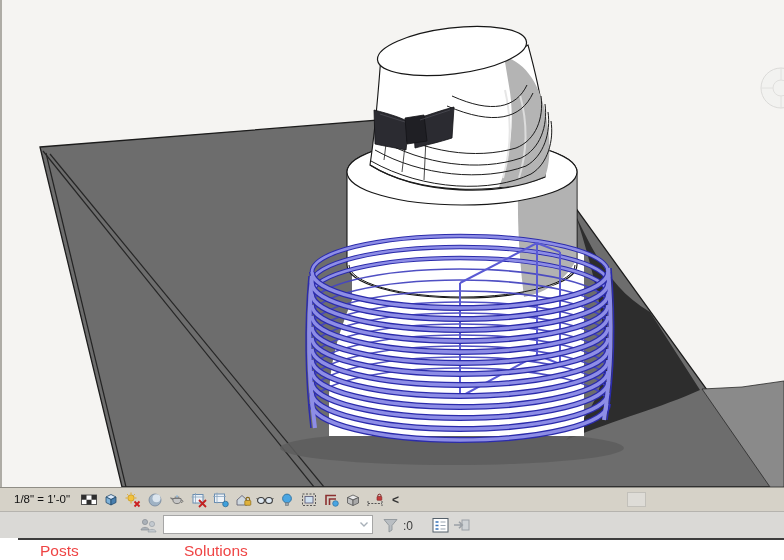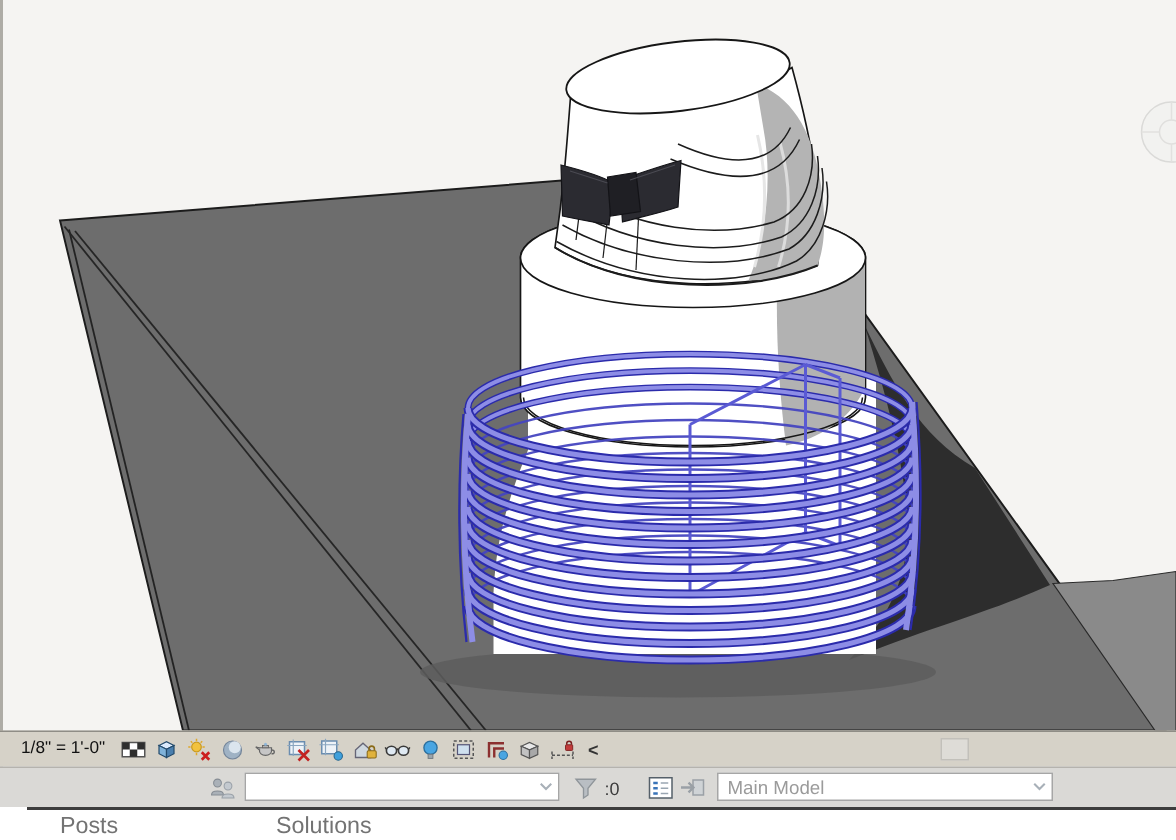--- a/index.html
+++ b/index.html
@@ -21,21 +21,21 @@
              background:#dad9d6;border-top:1px solid #b5b3ae;box-sizing:border-box;}
   .sb-icon{position:absolute;top:4px;width:19px;height:19px;}
   .combo{position:absolute;top:3px;height:19px;background:#fff;border:1px solid #a6a6a6;
          box-sizing:border-box;display:flex;align-items:center;}
   .combo .val{flex:1;font-size:12.5px;color:#9b9b9b;padding-left:6px;overflow:hidden;white-space:nowrap;}
   .combo .chev{width:16px;display:flex;justify-content:center;}
   .sel-count{position:absolute;left:403px;top:7px;font-size:12px;color:#3c3c3c;}
   
   .footer{position:absolute;left:0;top:538px;width:784px;height:22px;background:#fff;}
   .footer .rule{position:absolute;left:18px;top:0;right:0;height:2px;background:#3d3d3d;}
-  .ftab{position:absolute;top:4px;font-size:15.5px;color:#737373;}
+  .ftab{position:absolute;top:4px;font-size:15.5px;color:#ef4444;}
   .ftab.posts{left:40px;} .ftab.solutions{left:184px;}
 </style>
 </head>
 <body>
 
 <div class="app">
 
   <svg class="viewport" width="784" height="487" viewBox="0 0 784 487">
 
     <rect id="bg" x="0" y="0" width="784" height="487" fill="#f5f4f2"></rect>
@@ -249,28 +249,20 @@
     <span class="sel-count">:0</span>
     <svg class="sb-icon" style="left:431px" viewBox="0 0 19 19">
       <rect x="2" y="2.5" width="15" height="13.5" fill="#fff" stroke="#55606a"></rect>
       <path d="M4.5,6 h3 M4.5,9.5 h3 M4.5,13 h3" stroke="#3a74b8" stroke-width="1.6"></path>
       <path d="M9.5,6 h5 M9.5,9.5 h5 M9.5,13 h5" stroke="#9aa6b2" stroke-width="1.1"></path>
     </svg>
     <svg class="sb-icon" style="left:452px" viewBox="0 0 19 19">
       <rect x="10" y="4" width="7" height="10" fill="#cfd3d6" stroke="#9aa0a6"></rect>
       <path d="M2,9 L10,9 M7,5.8 L10.3,9 L7,12.2" fill="none" stroke="#9aa0a6" stroke-width="1.6"></path>
     </svg>
-    <div class="combo" style="left:478px;width:224px">
-      <span class="val">Main Model</span>
-      <span class="chev">
-        <svg width="10" height="7" viewBox="0 0 10 7">
-            <path d="M1.5,1.5 L5,5 L8.5,1.5" fill="none" stroke="#a8b0b8" stroke-width="1.4"></path>
-          </svg>
-      </span>
-    </div>
   </div>
 
   <div class="footer">
     <div class="rule"></div>
     <span class="ftab posts">Posts</span>
     <span class="ftab solutions">Solutions</span>
   </div>
 
 </div>
 

